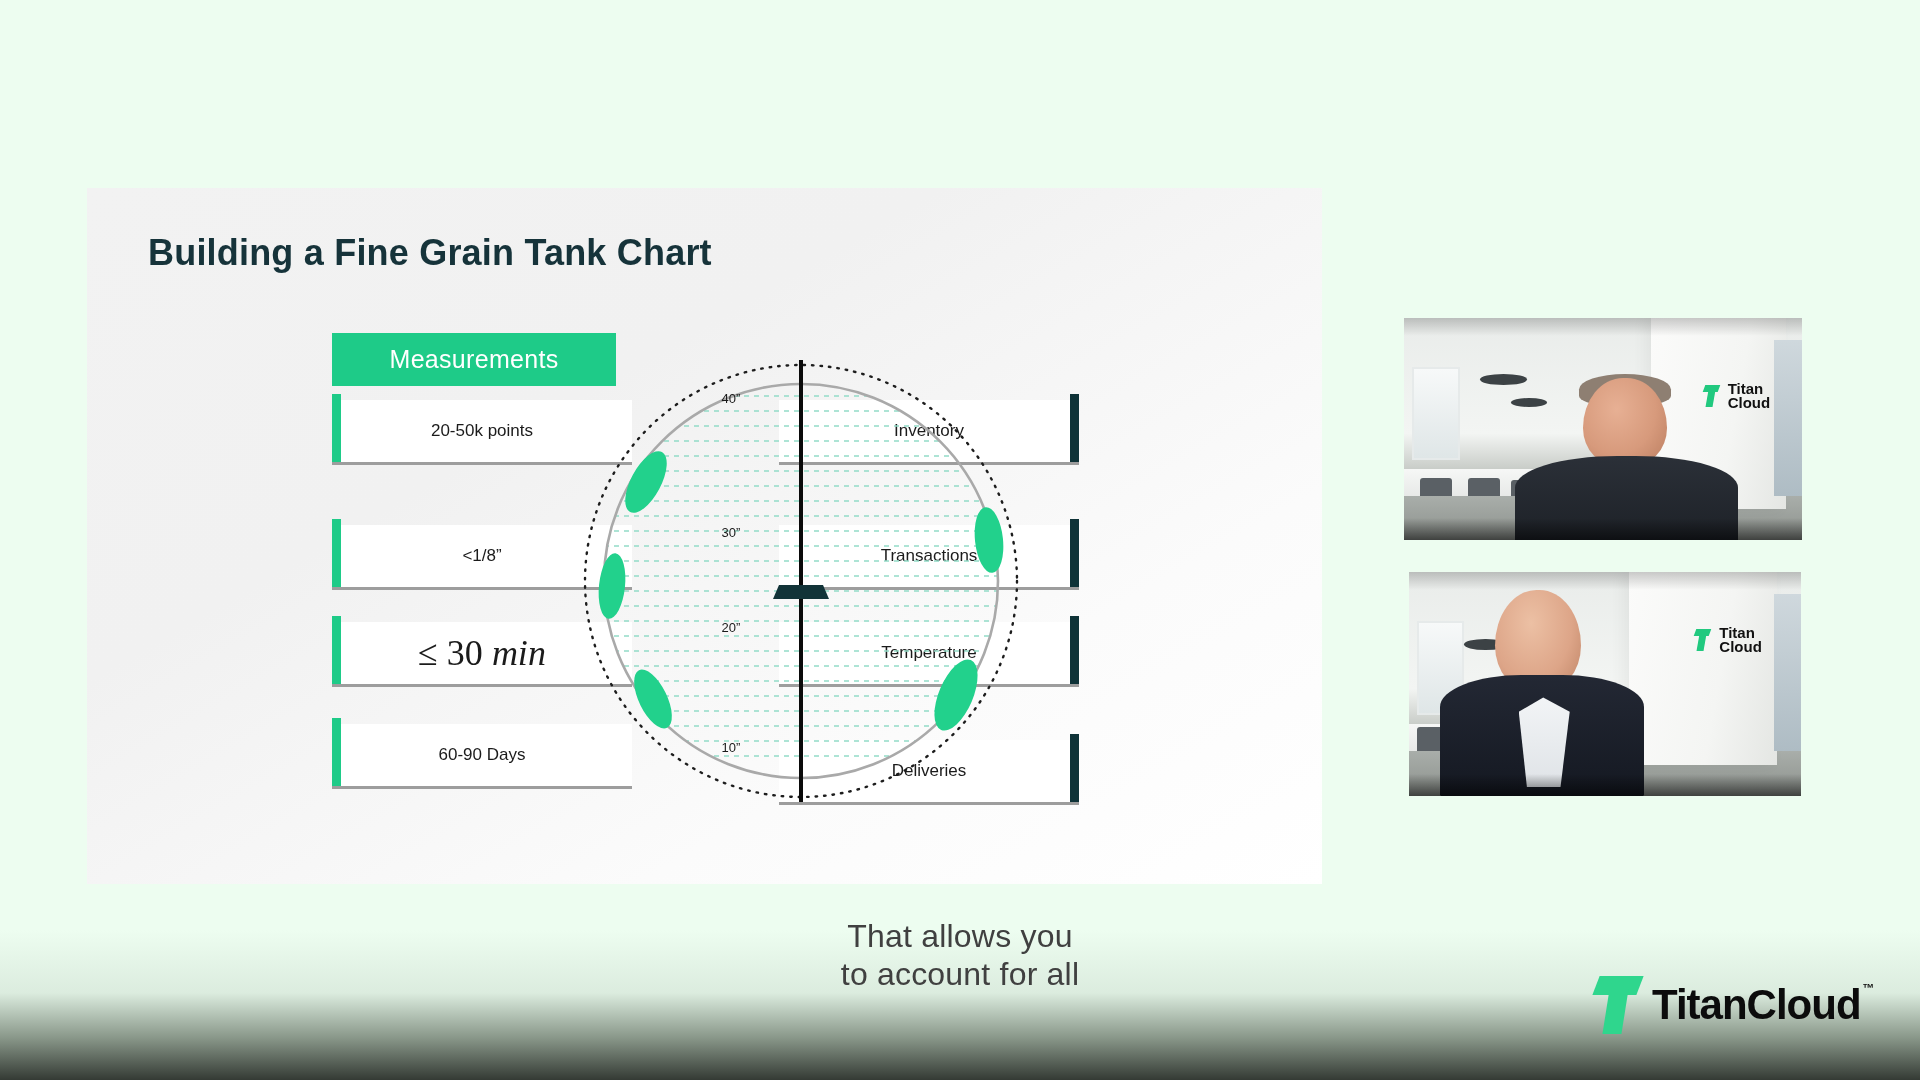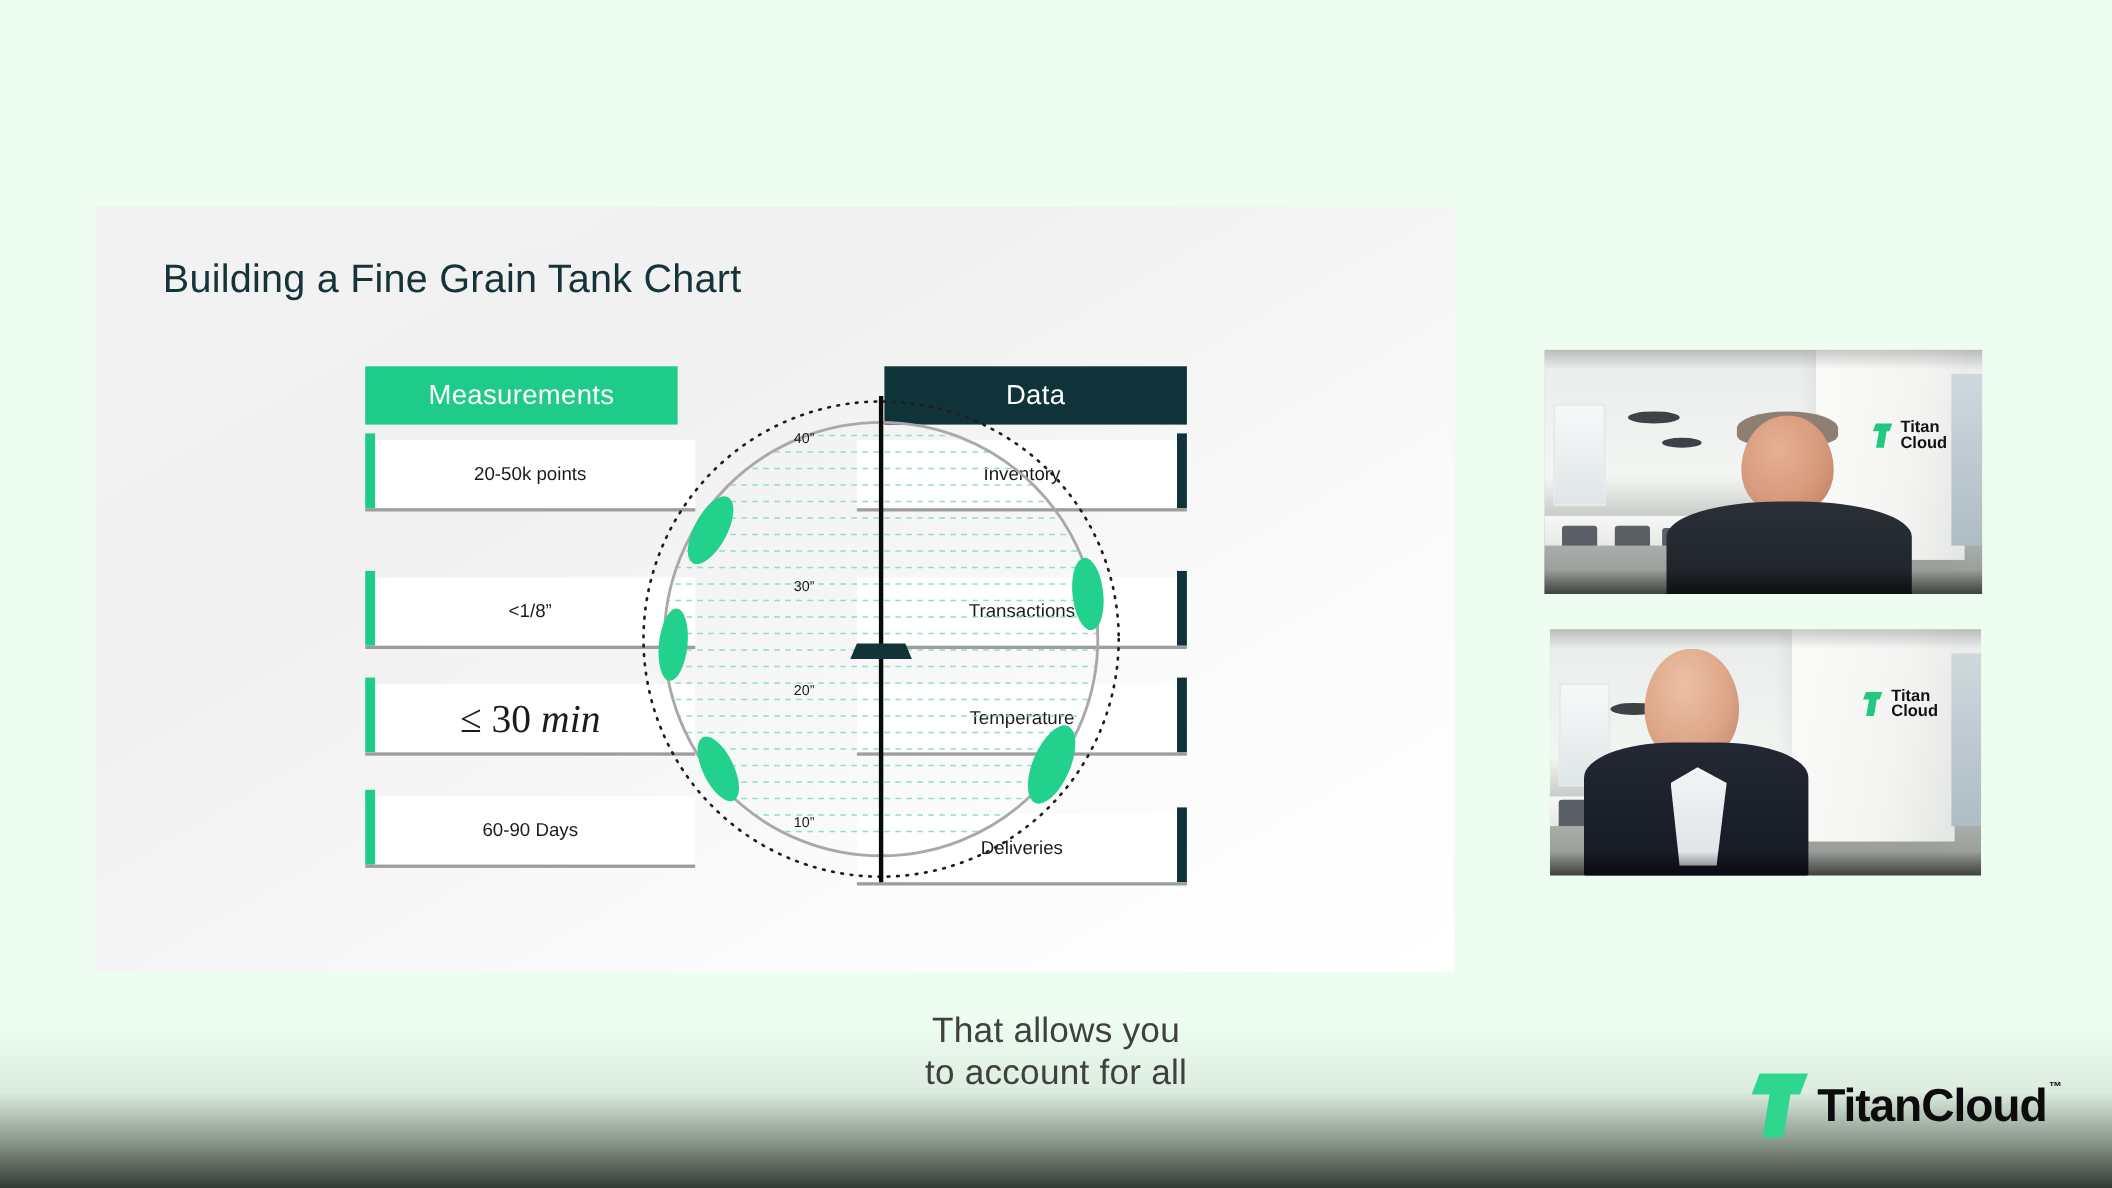--- a/index.html
+++ b/index.html
@@ -43,21 +43,21 @@
     background: linear-gradient(150deg, #f2f2f2 0%, #f1f1f1 35%, #fbfbfb 72%, #ffffff 100%);
     overflow: hidden;
   }
 
   #slide-title {
     position: absolute;
     left: 61px;
     top: 44px;
     font-size: 36px;
     color: #16333a;
-    font-weight: 400;
+    font-weight: 700;
     letter-spacing: .2px;
     white-space: nowrap;
   }
 
   
   .col-header {
     position: absolute;
     height: 53px;
     display: flex;
     align-items: center;
@@ -338,23 +338,20 @@
 <div id="stage">
 
   <div id="slide">
 
     <div id="slide-title">Building a Fine Grain Tank Chart</div>
 
     <div class="col-header" id="header-measurements">
       <span>Measurements</span>
     </div>
 
-    <div class="col-header" id="header-data">
-      <span>Data</span>
-    </div>
 
     <div class="row-bar left" style="top:212px;">
       <span class="row-accent"></span>
       <span class="row-label">20-50k points</span>
     </div>
 
     <div class="row-bar left" style="top:337px;">
       <span class="row-accent"></span>
       <span class="row-label">&lt;1/8”</span>
     </div>

